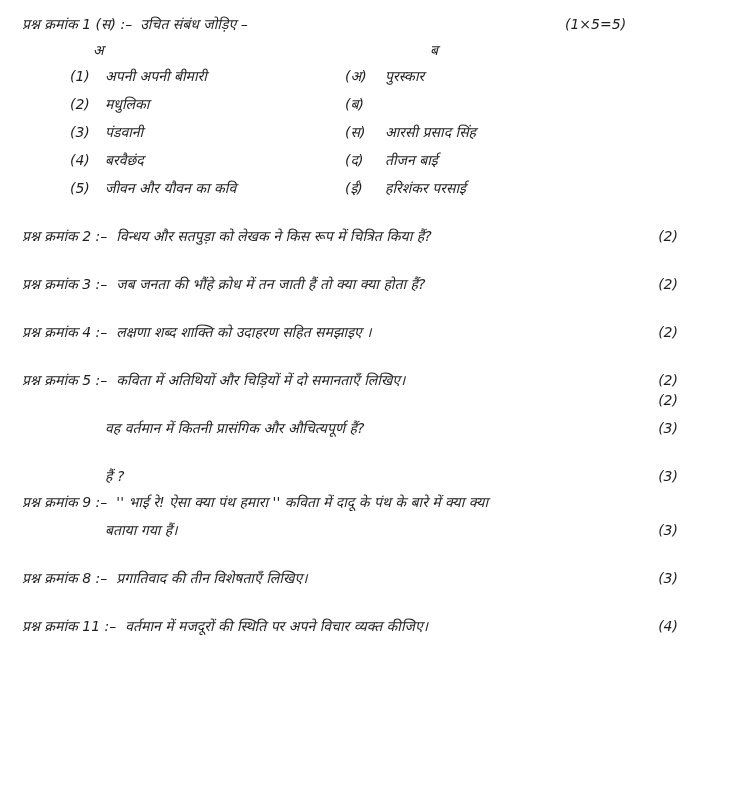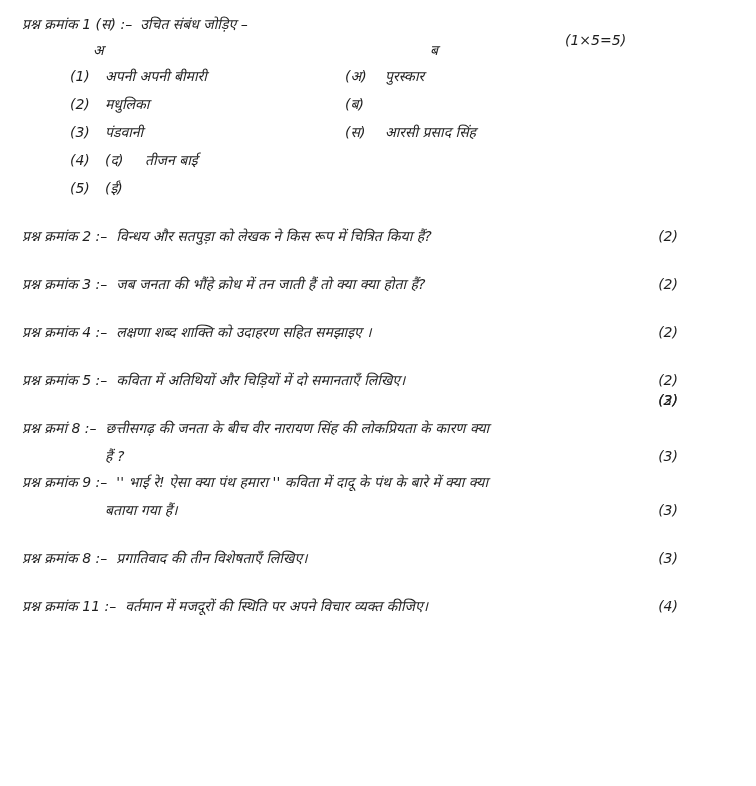--- a/index.html
+++ b/index.html
@@ -20,21 +20,21 @@
     font-style: italic;
   }
   
   .q1-header {
     position: relative;
     height: 28px; line-height: 28px;
     white-space: nowrap;
   }
   .q1-header .label { padding-right: 8px; }
   .q1-marks {
-    position: absolute; left: 543px; top: 16px;
+    position: absolute; left: 543px; top: 0;
     height: 28px; line-height: 28px;
   }
   .ab-header {
     position: relative;
     height: 24px; line-height: 24px;
   }
   .col-a { position: absolute; left: 71px; top: 0; }
   .col-b { position: absolute; left: 408px; top: 0; }
   .pair-row {
     display: flex;
@@ -92,26 +92,29 @@
       <span class="rno">(ब)</span>
     </div>
       <div class="pair-row">
       <span class="pno">(3)</span>
       <span class="ptext">पंडवानी</span>
       <span class="rno">(स)</span>
       <span class="rtext">आरसी प्रसाद सिंह</span>
     </div>
       <div class="pair-row">
       <span class="pno">(4)</span>
+      <span class="ptext">बरवैछंद</span>
       <span class="rno">(द)</span>
       <span class="rtext">तीजन बाई</span>
     </div>
       <div class="pair-row">
       <span class="pno">(5)</span>
+      <span class="ptext">जीवन और यौवन का कवि</span>
       <span class="rno">(ई)</span>
+      <span class="rtext">हरिशंकर परसाई</span>
     </div>
     </div>
 
   <div class="questions">
 
   <div class="q">
       <p class="l1">
         <span class="label">प्रश्न क्रमांक 2 :–</span><span>विन्धय और सतपुड़ा को लेखक ने किस रूप में चित्रित किया हैं?</span>
       </p>
 
@@ -135,26 +138,24 @@
       <p class="l1">
         <span class="label">प्रश्न क्रमांक 5 :–</span><span>कविता में अतिथियों और चिड़ियों में दो समानताएँ लिखिए।</span>
       </p>
 
       <span class="marks">(2)</span>
     </div>
       <div class="q">
       <span class="marks">(2)</span>
     </div>
       <div class="q">
+      <p class="l2">वह वर्तमान में कितनी प्रासंगिक और औचित्यपूर्ण हैं?</p>
       <span class="marks">(3)</span>
     </div>
       <div class="q">
-      <p class="l1">
-        <span class="label">प्रश्न क्रमां 8 :–</span><span>छत्तीसगढ़ की जनता के बीच वीर नारायण सिंह की लोकप्रियता के कारण क्या</span>
-      </p>
       <p class="l2">हैं ?</p>
       <span class="marks">(3)</span>
     </div>
       <div class="q">
       <p class="l1">
         <span class="label">प्रश्न क्रमांक 9 :–</span><span>'' भाई रे! ऐसा क्या पंथ हमारा '' कविता में दादू के पंथ के बारे में क्या क्या</span>
       </p>
       <p class="l2">बताया गया हैं।</p>
       <span class="marks">(3)</span>
     </div>

